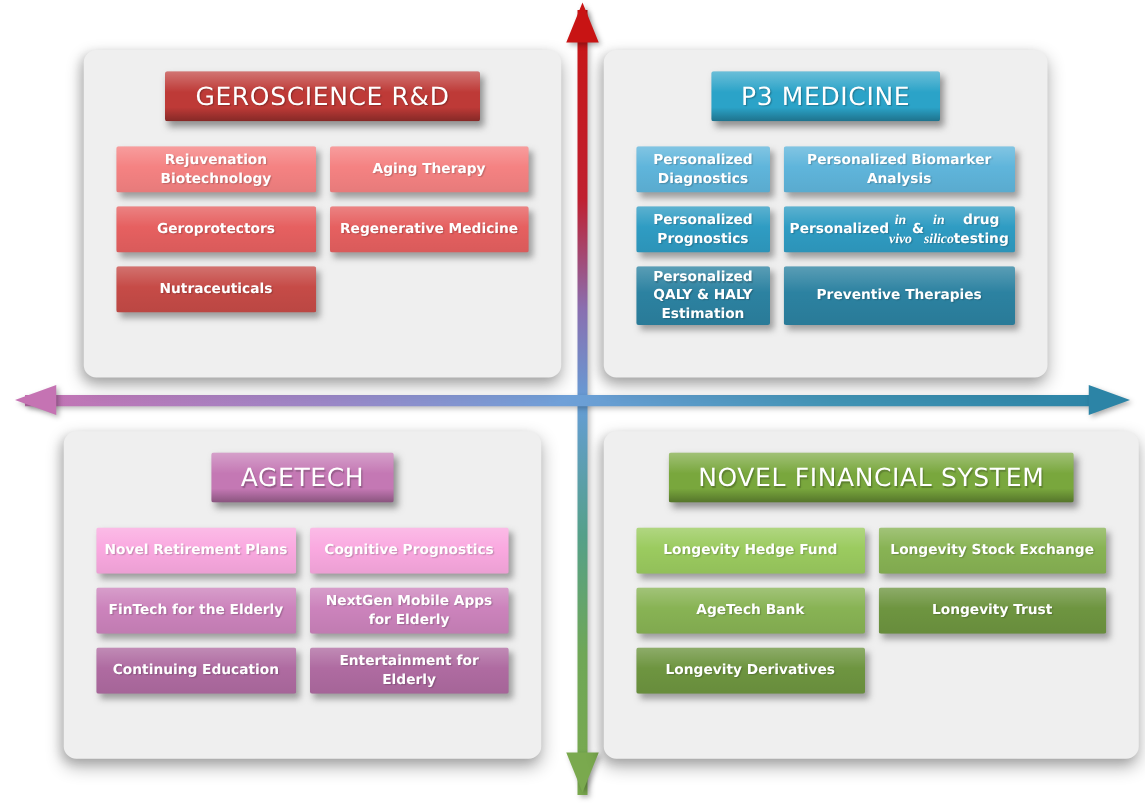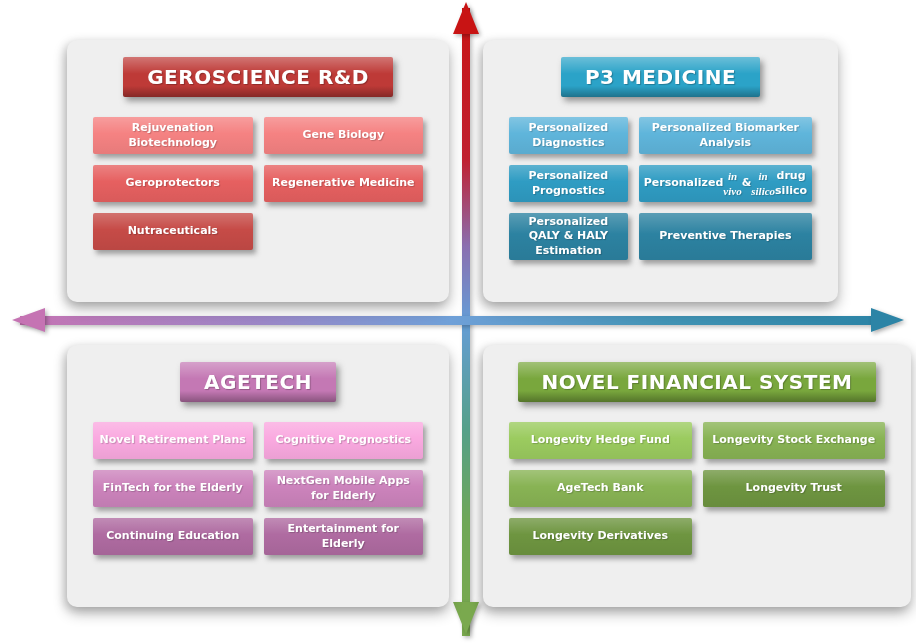--- a/index.html
+++ b/index.html
@@ -54,30 +54,30 @@
 
   
   .panel {
     position: absolute;
     background: var(--panel-bg, #efefef);
     border-radius: 10px;
     box-shadow: 0 6px 14px rgba(0,0,0,.30), -3px 3px 8px rgba(0,0,0,.12);
   }
   .q-tl { left: 67px;  top: 40px;  width: 382px; height: 262px; }
   .q-tr { left: 483px; top: 40px;  width: 355px; height: 262px; }
-  .q-bl { left: 67px;  top: 345px; width: 382px; height: 262px; }
+  .q-bl { left: 51px;  top: 345px; width: 382px; height: 262px; }
   .q-br { left: 483px; top: 345px; width: 428px; height: 262px; }
 
   .hdr {
     margin: 17px auto 0;
     width: max-content;
     max-width: 92%;
     padding: 8px 24px;
     font-size: 20px;
-    font-weight: bold;
+    font-weight: normal;
     letter-spacing: .5px;
     color: #ffffff;
     text-align: right;
     border-radius: 2px;
     background-color: var(--header);
     background-image: linear-gradient(to bottom,
       rgba(255,255,255,.30), rgba(255,255,255,0) 42%,
       rgba(0,0,0,0) 72%, rgba(0,0,0,.30));
     box-shadow: 3px 4px 6px rgba(70,70,70,.55);
     text-shadow: 1px 1px 1px rgba(0,0,0,.25);
@@ -122,39 +122,39 @@
   <div class="h-axis"></div>
   <div class="arrow up"></div>
   <div class="arrow down"></div>
   <div class="arrow left"></div>
   <div class="arrow right"></div>
 
   <section class="panel q-tl" style="--header: #BE3A37; --row0: #F58282; --row1: #E66060; --row2: #C64B47;">
     <h2 class="hdr">GEROSCIENCE R&amp;D</h2>
     <div class="grid">
       <div class="btn t0">Rejuvenation Biotechnology</div>
-      <div class="btn t0">Gene Biology</div>
+      <div class="btn t0">Aging Therapy</div>
       <div class="btn t1">Geroprotectors</div>
       <div class="btn t1">Regenerative Medicine</div>
       <div class="btn t2">Nutraceuticals</div>
     </div>
   </section>
 
   <section class="panel q-tr" style="--header: #2BA3C8; --row0: #5FB5DB; --row1: #2F9CC3; --row2: #2C82A1;">
     <h2 class="hdr">P3 MEDICINE</h2>
     <div class="grid">
       <div class="btn t0">Personalized Diagnostics</div>
       <div class="btn t0">Personalized Biomarker Analysis</div>
       <div class="btn t1">Personalized Prognostics</div>
       <div class="btn t1">
           <span>Personalized </span>
           <span class="it">in vivo</span>
           <span> &amp; </span>
           <span class="it">in silico</span>
-          <span> drug silico</span>
+          <span> drug testing</span>
         </div>
       <div class="btn t2">Personalized QALY &amp; HALY Estimation</div>
       <div class="btn t2">Preventive Therapies</div>
     </div>
   </section>
 
   <section class="panel q-bl" style="--header: #C478B4; --row0: #FAA9E0; --row1: #CC83BC; --row2: #AF6BA1;">
     <h2 class="hdr">AGETECH</h2>
     <div class="grid">
       <div class="btn t0">Novel Retirement Plans</div>

